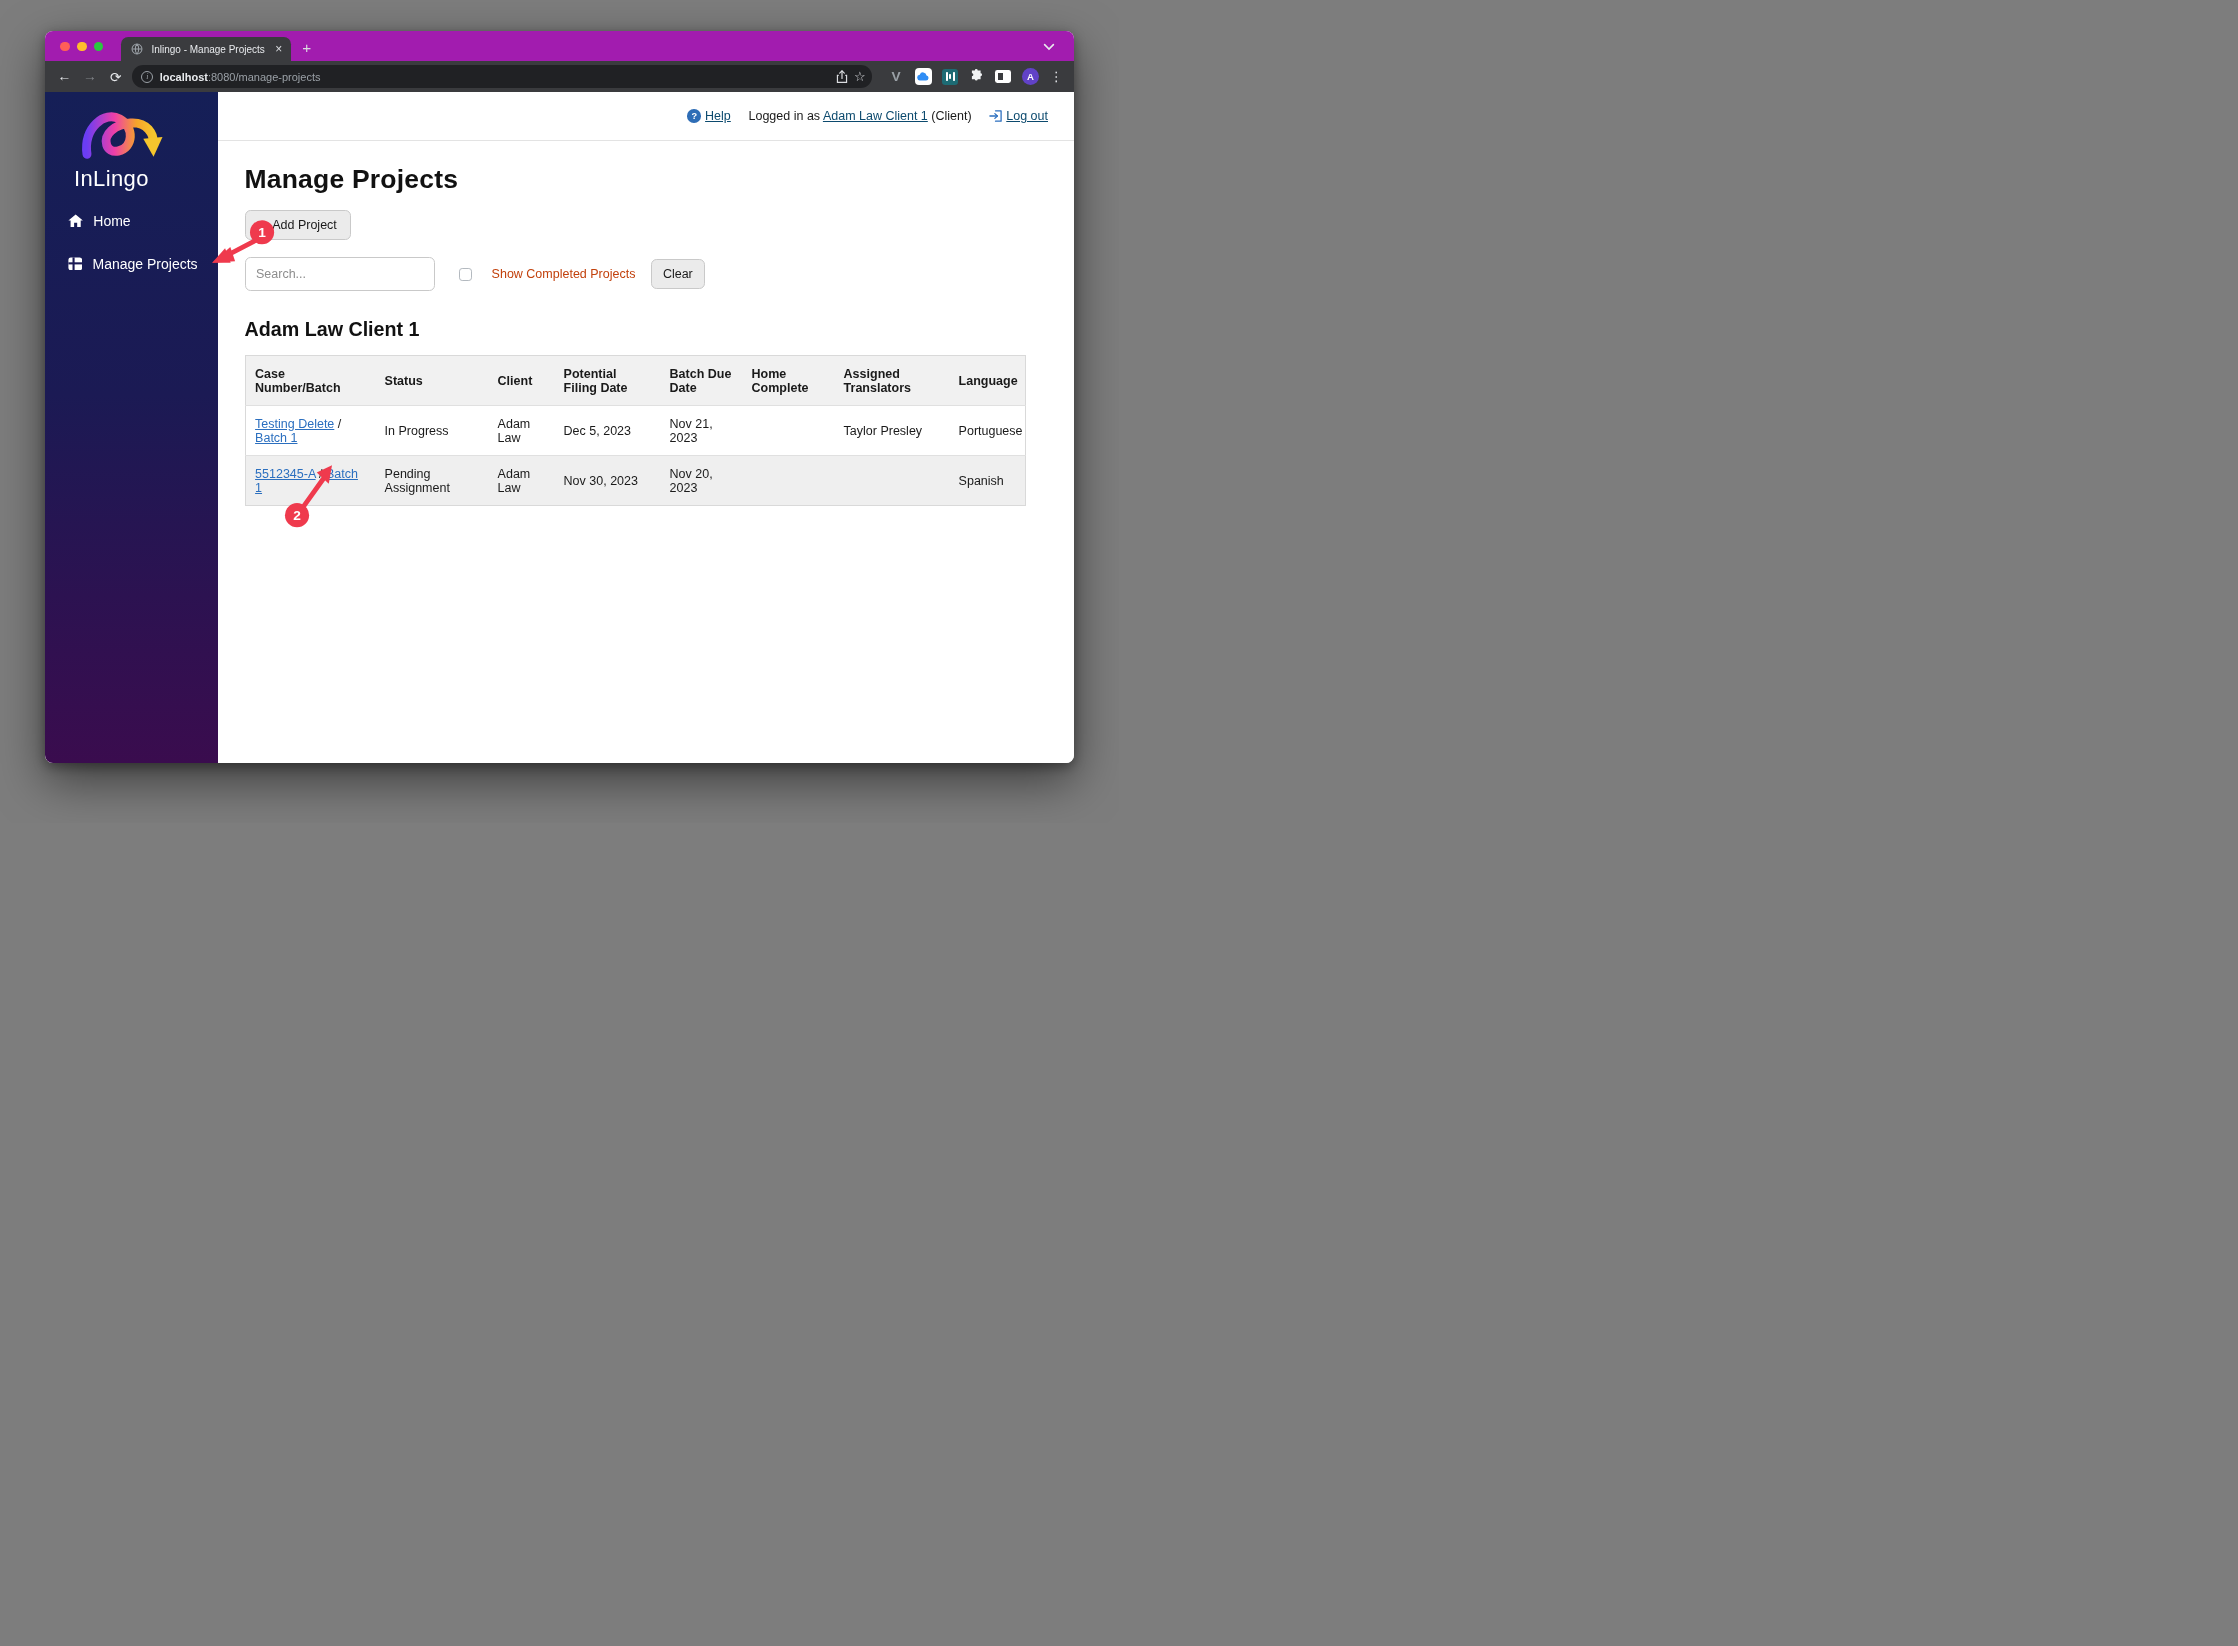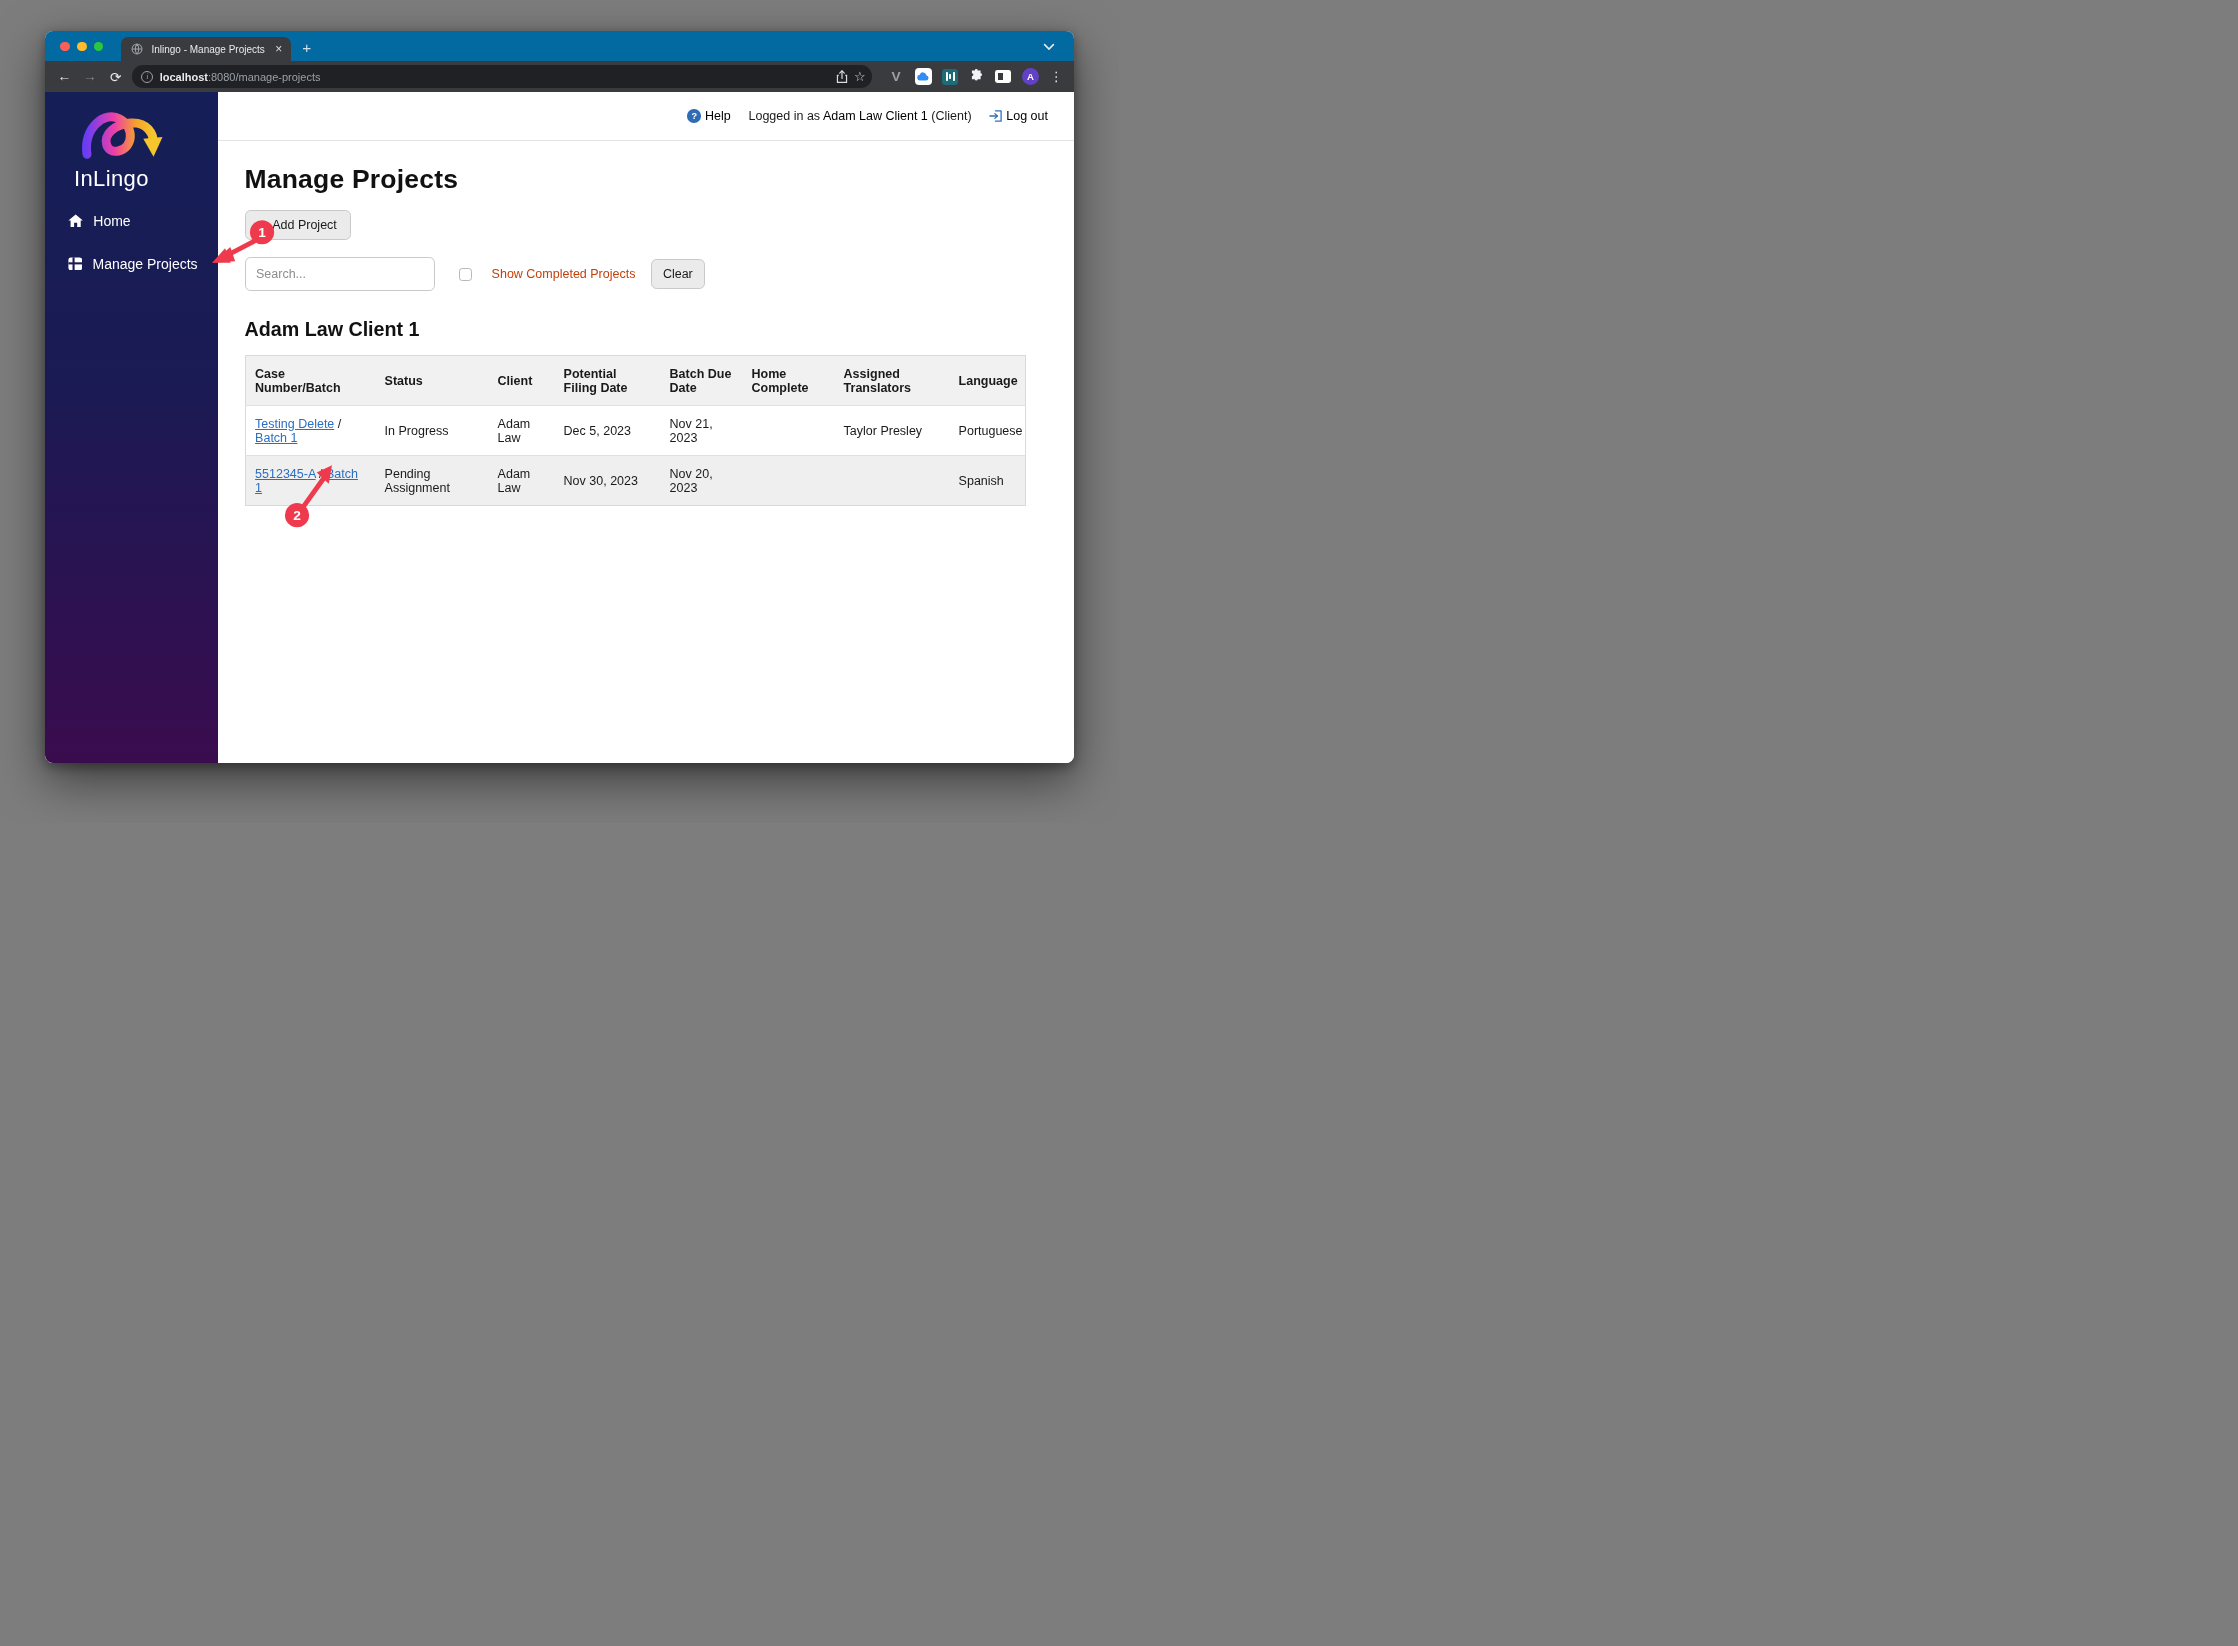--- a/index.html
+++ b/index.html
@@ -13,21 +13,21 @@
   
   .window {
     position:absolute; left:45px; top:31px; width:1029px; height:732px;
     border-radius:8px; overflow:hidden;
     box-shadow:0 17.7px 48px rgba(0,0,0,.5), 0 3.2px 11.3px rgba(0,0,0,.35);
     background:#fff;
     display:flex; flex-direction:column;
   }
   
   .tabstrip {
-    height:30px; background:#0369a1; display:flex; align-items:flex-end;
+    height:30px; background:#a21caf; display:flex; align-items:flex-end;
     position:relative; flex:0 0 auto;
   }
   .traffic { display:flex; gap:7.2px; position:absolute; left:15.3px; top:10.5px; }
   .traffic span { width:9.6px; height:9.6px; border-radius:50%; display:block; }
   .tl-red{ background:#ff5f57; } .tl-yellow{ background:#febc2e; } .tl-green{ background:#2ac840; }
   .tab {
     margin-left:76px; width:170px; height:24px; background:#3a3b3e;
     border-radius:7.2px 7.2px 0 0; display:flex; align-items:center; gap:6.4px;
     padding:0 6.4px 0 8px; color:#e8eaed; font-size:10px;
   }
@@ -74,21 +74,21 @@
   }
   .brand { margin-bottom:21px; }
   .brand-text { color:#fff; font-size:22px; letter-spacing:0.4px; margin-left:6.4px; margin-top:-4.8px; }
   .nav-item { display:flex; align-items:center; gap:10.5px; margin-bottom:27px; font-size:14px; cursor:pointer; }
   .nav-item:first-of-type { margin-top:24px; }
   .main { flex:1; display:flex; flex-direction:column; min-width:0; }
   .app-header {
     height:49px; border-bottom:0.8px solid #e3e3e3; display:flex; align-items:center;
     justify-content:flex-end; gap:17.7px; padding-right:26px; font-size:12.5px; color:#1a1a1a;
   }
-  .hlink { color:#000000; cursor:pointer; }
+  .hlink { color:#0c4a6e; text-decoration:underline; cursor:pointer; }
   .help-wrap, .logout-wrap { display:flex; align-items:center; gap:4px; }
   .help-ic { width:13.7px; height:13.7px; border-radius:50%; background:#2e6db6; color:#fff;
     font-size:9.2px; font-weight:bold; display:flex; align-items:center; justify-content:center; }
   .content { padding:22.5px 17.7px 0 26.5px; }
   h1.page-title { font-size:26.5px; font-weight:bold; color:#111; letter-spacing:0.2px; }
   .btn {
     display:inline-flex; align-items:center; gap:6.4px; background:#ebebeb; border:0.8px solid #c9c9c9;
     border-radius:5.6px; font-size:12.5px; color:#1a1a1a; padding:7.2px 13px; cursor:pointer;
     font-family:inherit;
   }

